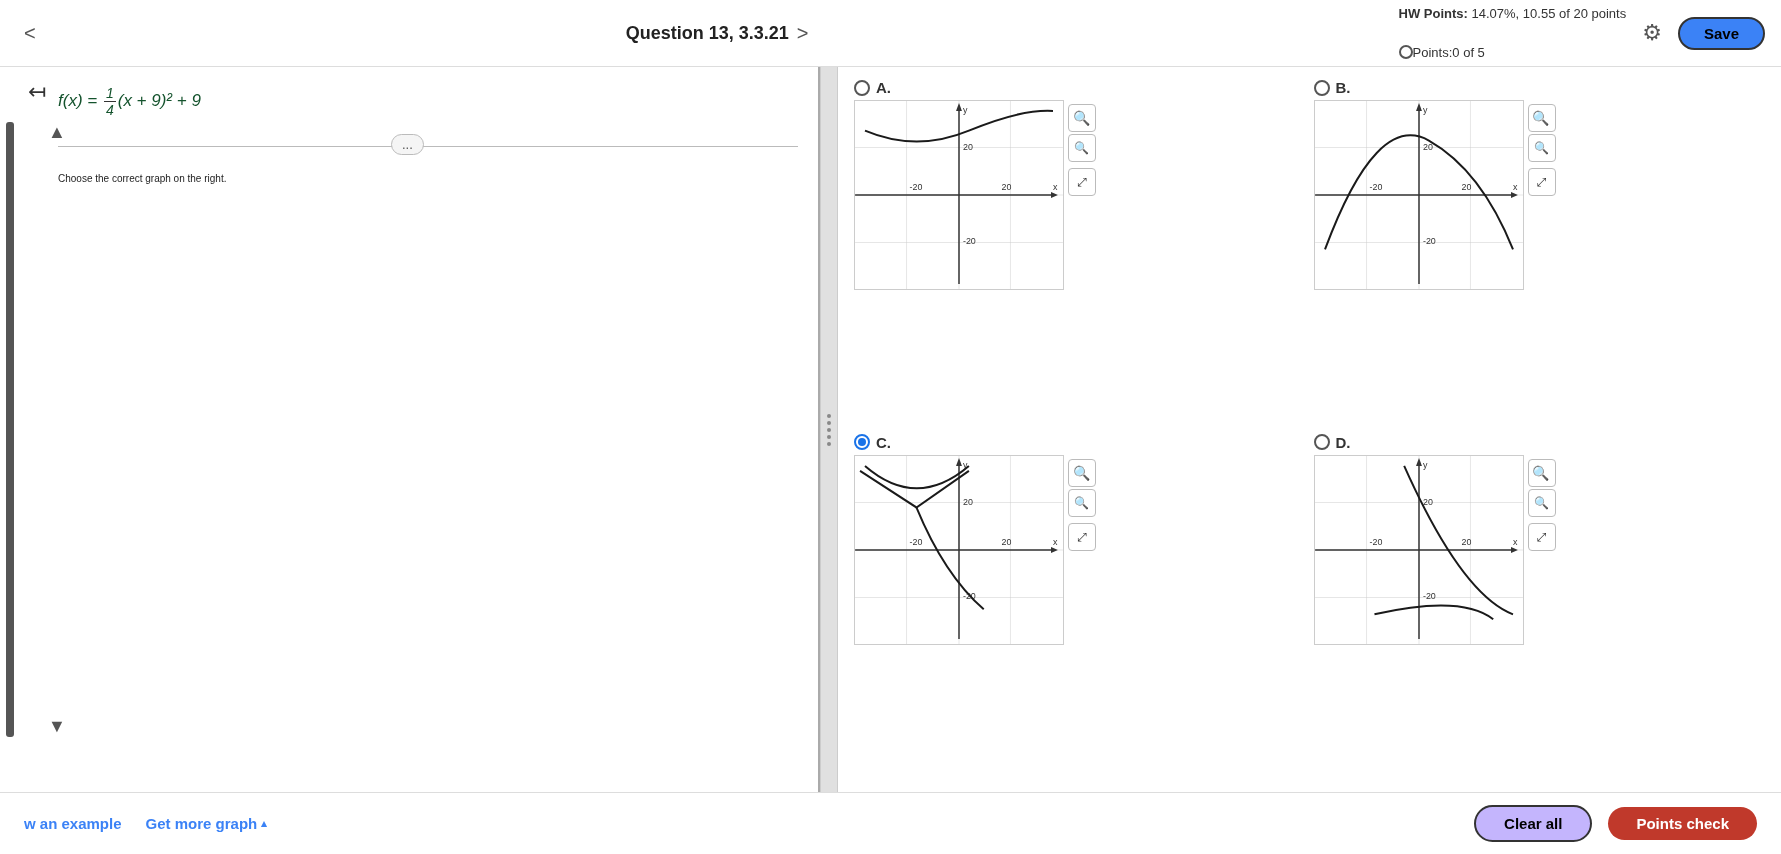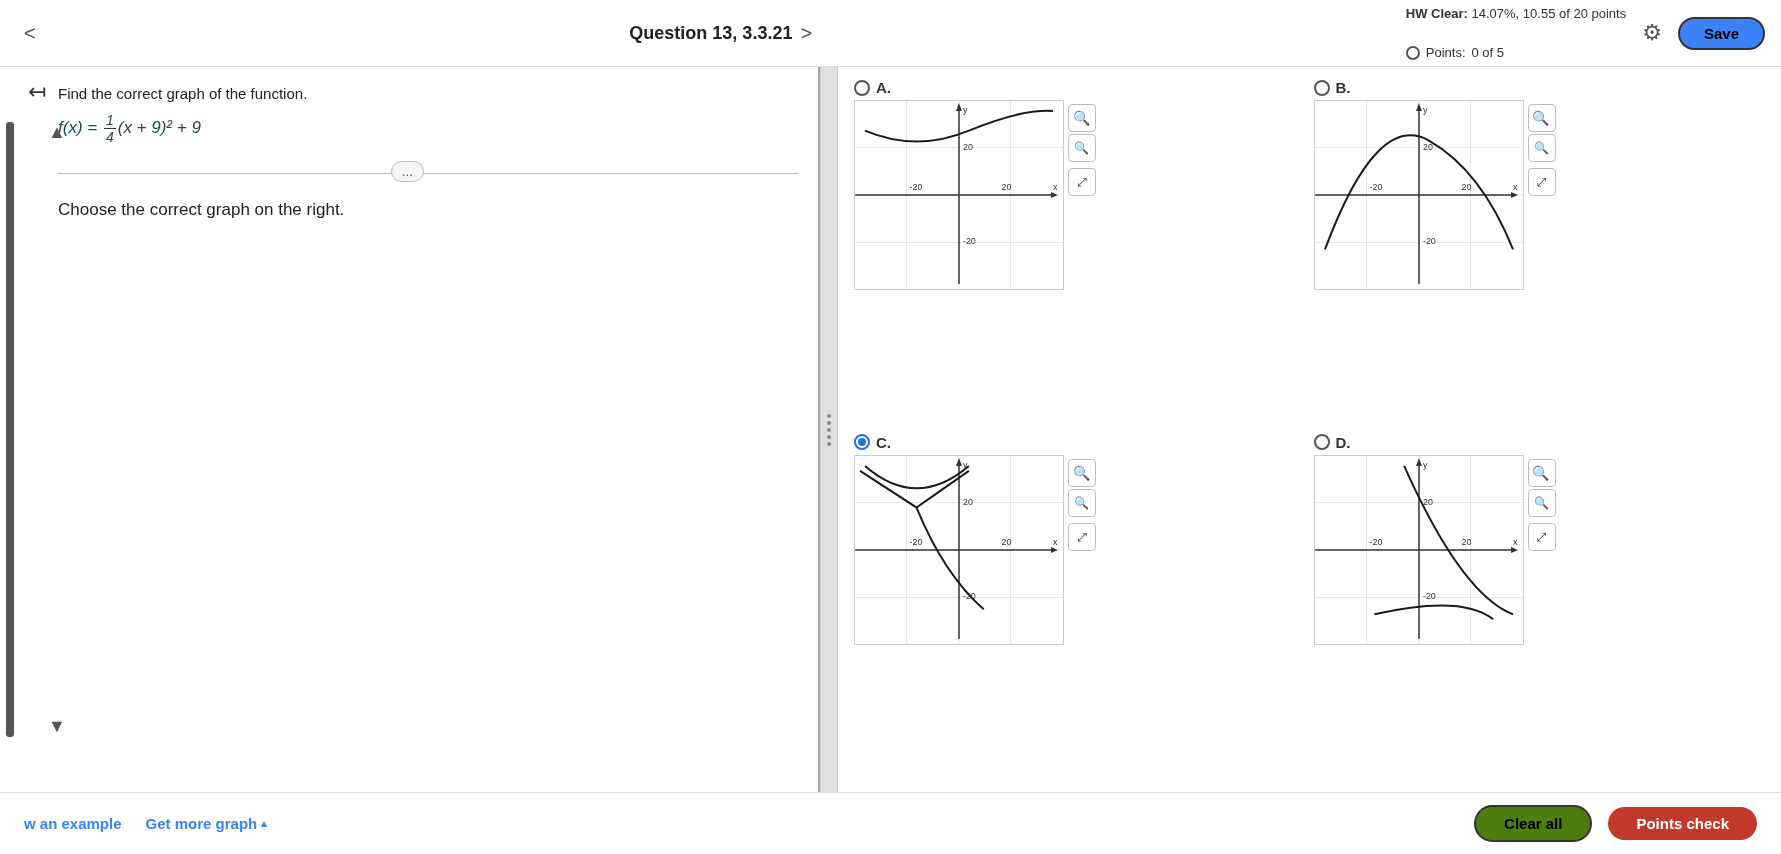--- a/index.html
+++ b/index.html
@@ -42,21 +42,21 @@
       display: flex;
       align-items: center;
       gap: 16px;
     }
     .hw-score {
       text-align: right;
       font-size: 13px;
       color: #333;
     }
     .hw-score .score-label { font-weight: bold; }
-    .hw-score .points-row { display: flex; align-items: center; gap: 6px; margin-top: 24px; }
+    .hw-score .points-row { display: flex; gap: 0; margin-top: 24px; }
     .circle-icon {
       width: 14px; height: 14px;
       border: 2px solid #555;
       border-radius: 50%;
       display: inline-block;
     }
     .gear-btn {
       background: none;
       border: none;
       font-size: 22px;
@@ -104,21 +104,21 @@
       display: inline-flex;
       flex-direction: column;
       align-items: center;
       vertical-align: middle;
       font-size: 14px;
       margin: 0 2px;
     }
     .formula-fraction .num { border-bottom: 1px solid #333; padding: 0 2px; }
     .formula-fraction .den { padding: 0 2px; }
     .choose-text {
-      font-size: 17px;
+      font-size: 10px;
       color: #222;
     }
 
     
     .collapse-handle {
       width: 18px;
       background: #e0e0e0;
       display: flex;
       align-items: center;
       justify-content: center;
@@ -273,21 +273,21 @@
       display: flex;
       align-items: center;
       gap: 4px;
     }
     .bottom-right {
       display: flex;
       gap: 16px;
       align-items: center;
     }
     .clear-all-btn {
-      background: #4d7c0f;
+      background: #c4b5fd;
       border: 2px solid #333;
       border-radius: 20px;
       padding: 8px 28px;
       font-size: 15px;
       font-weight: bold;
       cursor: pointer;
     }
     .final-check-btn {
       background: #c0392b;
       border: none;
@@ -303,21 +303,21 @@
 <body>
 
 <div class="header">
   <button class="header-nav-btn">&lt;</button>
   <div class="header-center">
     <span>Question 13, 3.3.21</span>
     <button class="header-nav-btn">&gt;</button>
   </div>
   <div class="header-right">
     <div class="hw-score">
-      <div><span class="score-label">HW Clear:</span>
+      <div><span class="score-label">HW Points:</span>
         <span>14.07%, 10.55 of 20 points</span></div>
       <div class="points-row">
         <span class="circle-icon"></span>
         <span>Points:</span>
         <span>0 of 5</span>
       </div>
     </div>
     <button class="gear-btn">⚙</button>
     <button class="save-btn">Save</button>
   </div>
@@ -328,21 +328,20 @@
   <div style="display:flex; width:820px; border-right:2px solid #aaa; position:relative;">
 
     <div style="width:8px; background:#555; margin:55px 6px 55px 6px; border-radius:3px; flex-shrink:0;"></div>
 
     <div style="flex:1; padding:18px 20px 16px 8px; position:relative;">
 
       <button class="back-btn">↤</button>
 
       <div style="position:absolute; left:28px; top:55px; font-size:18px; color:#555;">▲</div>
       <div style="margin-left:30px;">
-        <p class="question-title">Find the correct graph of the function.</p>
         <div class="function-formula">
           f(x) = <span class="formula-fraction">
               <span class="num">1</span>
               <span class="den">4</span>
             </span>(x + 9)² + 9
         </div>
         <div style="position:relative; margin-bottom:10px;">
           <div style="width:100%; height:1px; background:#bbb; position:absolute; top:12px; left:0;"></div>
           <button style="position:relative; left:45%; background:#f5f5f5; border:1px solid #bbb; border-radius:12px; padding:2px 10px; font-size:13px; color:#555; cursor:pointer;">...</button>
         </div>

